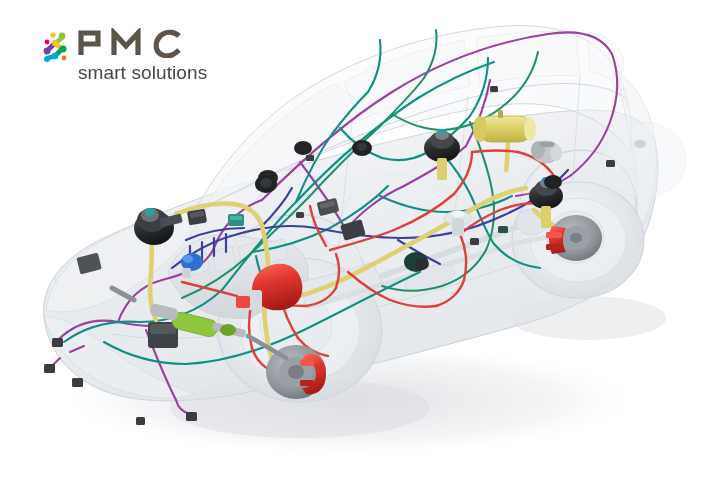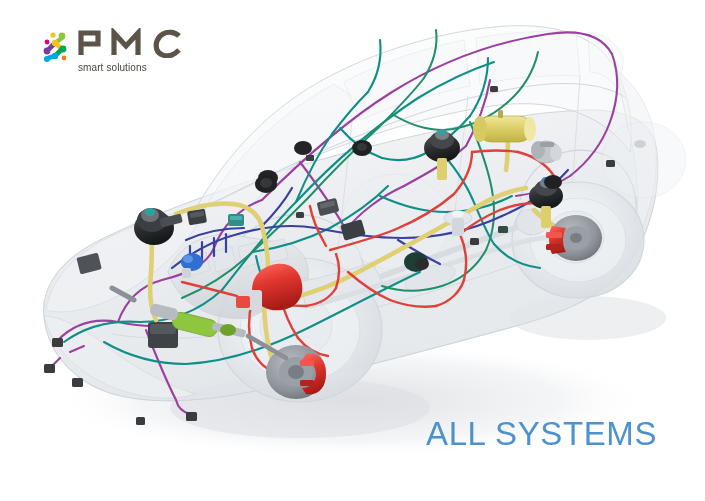--- a/index.html
+++ b/index.html
@@ -35,21 +35,21 @@
     position: absolute;
     left: 36px;
     top: 0px;
     width: 140px;
     height: 30px;
   }
   #logo-tagline {
     position: absolute;
     left: 38px;
     top: 34px;
-    font-size: 10px;
+    font-size: 19px;
     letter-spacing: 0.1px;
     color: #4b4540;
     white-space: nowrap;
     font-family: "Liberation Sans", sans-serif;
   }
 
   
   #headline {
     position: absolute;
     right: 48px;
@@ -495,15 +495,14 @@
           <path d="M38 27 L38 5 L50 18 L62 5 L62 27"></path>
 
           <path d="M103 8 C 99 4, 92 3, 87 6 C 81 9, 79 16, 81 22 C 83 27, 90 29, 96 27 C 99 26, 101 24, 103 22"></path>
         </g>
       </svg>
     </div>
 
     <div id="logo-tagline" style="color: rgb(75, 69, 64);">smart solutions</div>
   </div>
 
-  <div id="headline" style="color: rgb(78, 146, 205);">ALL SYSTEMS</div>
 
 </div>
 
 </body></html>

